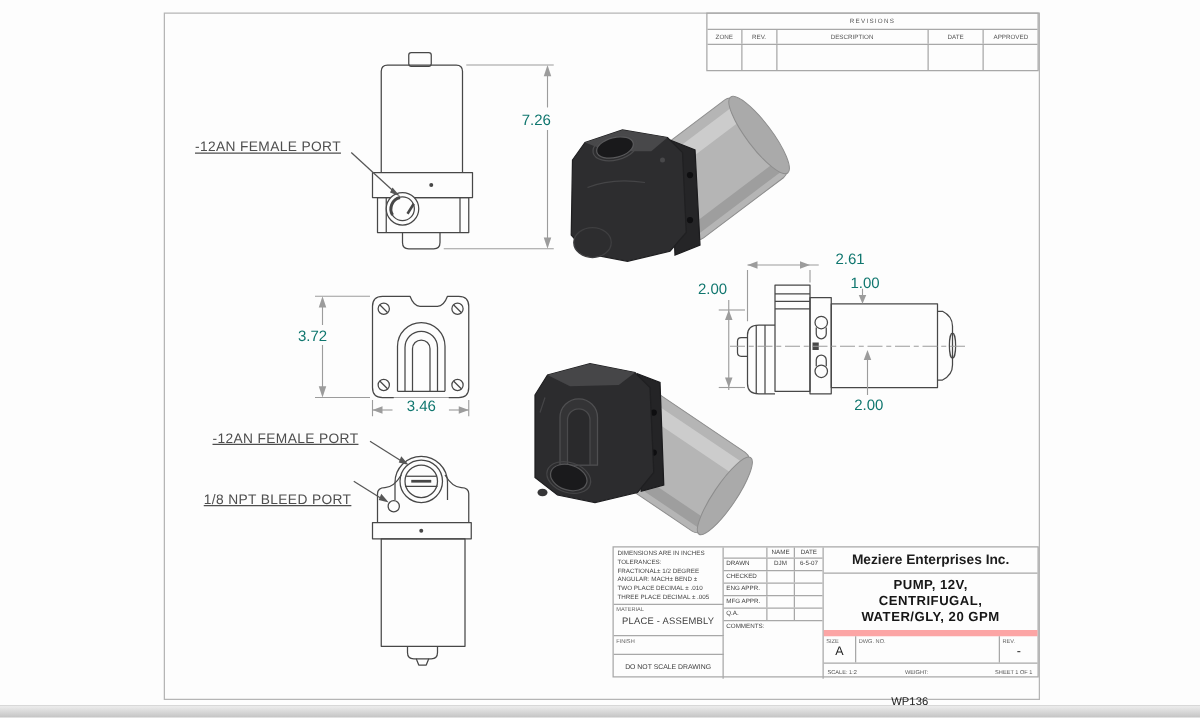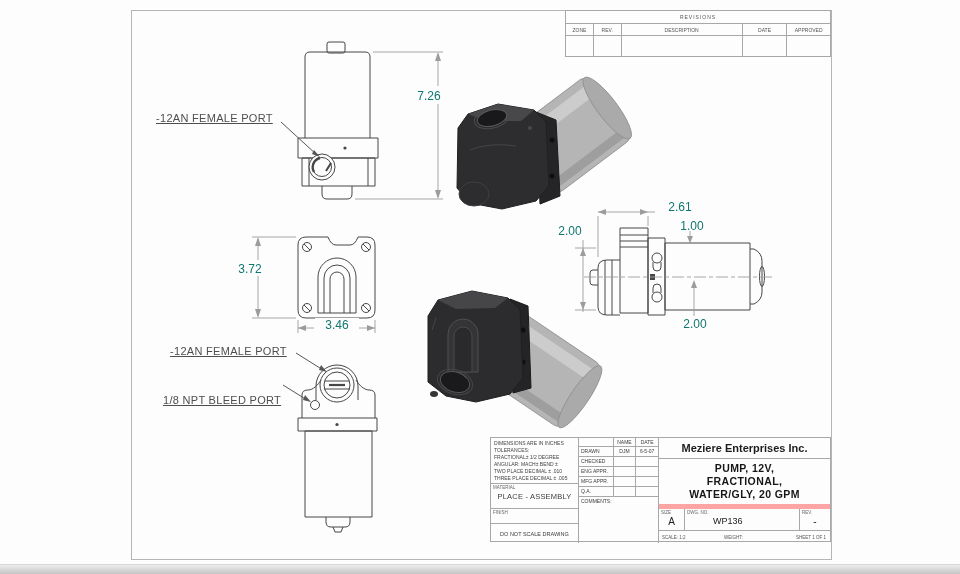--- a/index.html
+++ b/index.html
@@ -48,21 +48,21 @@
   .tb-company{height:21px;border-bottom:1px solid #a8a8a8;box-sizing:border-box;display:flex;
       align-items:center;justify-content:center;font-size:11px;font-weight:bold;color:#1d1d1d;}
   .tb-title{height:50px;border-bottom:5px solid #fca5a5;box-sizing:border-box;display:flex;
       flex-direction:column;align-items:center;justify-content:center;font-size:10.5px;
       font-weight:bold;color:#161616;line-height:13px;letter-spacing:.4px;}
   .tb-sizes{height:22px;border-bottom:1px solid #a8a8a8;box-sizing:border-box;display:flex;}
   .sz{border-right:1px solid #a8a8a8;box-sizing:border-box;height:100%;position:relative;}
   .sz:last-child{border-right:none;}
   .sz-size{width:26px;}.sz-dwg{width:115px;}.sz-rev{width:30px;}
   .sz .big{position:absolute;left:0;right:0;top:7px;text-align:center;font-size:10px;color:#222;}
-  .sz-dwg .big{text-align:left;padding-left:28px;font-size:9px;}
+  .sz-dwg .big{text-align:left;padding-left:28px;font-size:9px;margin-top:40px;}
   .tb-scale{height:12px;display:flex;font-size:4.5px;color:#555;align-items:center;}
   .tb-scale .sc1{width:62px;padding-left:3px;}
   .tb-scale .sc2{width:50px;}
   .tb-scale .sc3{flex:1;text-align:right;padding-right:4px;}
 </style>
 </head>
 <body>
 
 <div class="page">
   <div class="sheet-border"></div>
@@ -305,21 +305,21 @@
         <div class="gn"></div>
         <div class="gd"></div>
       </div>
       <div class="g-comments">COMMENTS:</div>
     </div>
 
     <div class="tb tb-right">
       <div class="tb-company">Meziere Enterprises Inc.</div>
       <div class="tb-title">
         <div>PUMP, 12V,</div>
-        <div>FRACTIONAL,</div>
+        <div>CENTRIFUGAL,</div>
         <div>WATER/GLY, 20 GPM</div>
       </div>
       <div class="tb-sizes">
         <div class="sz sz-size">
           <div class="tiny">SIZE</div>
           <div class="big">A</div>
         </div>
         <div class="sz sz-dwg">
           <div class="tiny">DWG.  NO.</div>
           <div class="big">WP136</div>

